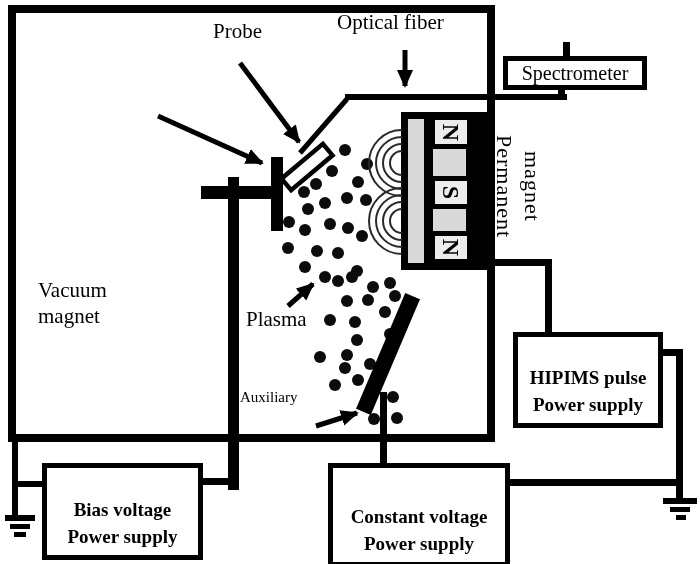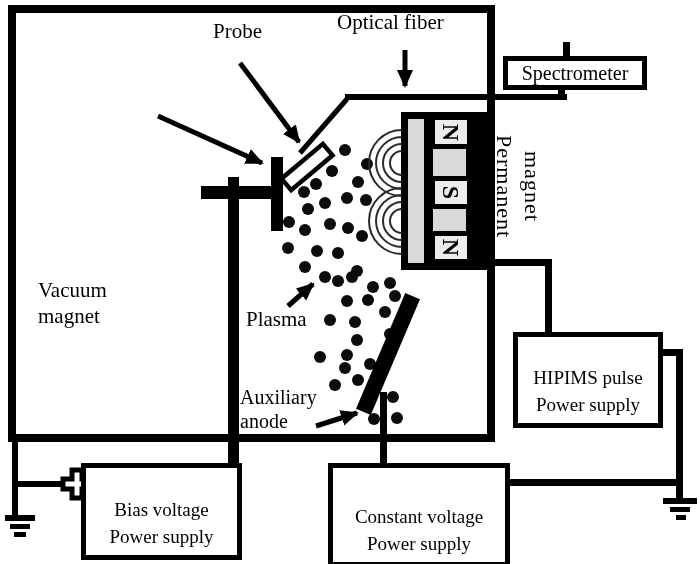--- a/index.html
+++ b/index.html
@@ -4,21 +4,21 @@
 <style>
   html,body{margin:0;padding:0;background:#fff;}
   #stage{position:relative;width:700px;height:564px;background:#fff;overflow:hidden;
          font-family:"Liberation Serif", serif;color:#000;}
   .abs{position:absolute;box-sizing:border-box;}
   .wire{position:absolute;background:#000;}
   .box{position:absolute;box-sizing:border-box;border:5px solid #000;background:#fff;
        display:flex;align-items:center;justify-content:center;text-align:center;}
   .psbox{position:absolute;box-sizing:border-box;border:5px solid #000;background:#fff;
        display:flex;flex-direction:column;align-items:center;justify-content:flex-end;
-       text-align:center;font-weight:normal;font-size:19px;line-height:27px;padding-bottom:5px;}
+       text-align:center;font-weight:bold;font-size:19px;line-height:27px;padding-bottom:5px;}
   .lbl{position:absolute;font-size:21px;line-height:26px;white-space:nowrap;text-align:right;}
   .lbl.center{text-align:left;white-space:normal;}
   .pole{position:absolute;box-sizing:border-box;border:5px solid #000;background:#ececec;
         display:flex;align-items:center;justify-content:center;}
   .pole span{transform:rotate(90deg);font-size:24px;font-weight:700;}
   .gbar{position:absolute;background:#000;}
   .dot{position:absolute;width:12px;height:12px;border-radius:50%;background:#0c0c0c;}
   #vmag{position:absolute;writing-mode:vertical-lr;text-align:center;font-size:22px;
         line-height:28px;letter-spacing:1px;}
   svg.overlay{position:absolute;left:0;top:0;pointer-events:none;}
@@ -157,39 +157,38 @@
     <use href="#term-plus" x="0" y="0" transform="translate(383,487)"></use>
     <use href="#term-minus" x="0" y="0" transform="translate(446,483)"></use>
     <use href="#term-minus" x="0" y="0" transform="translate(551,352)"></use>
     <use href="#term-plus" x="0" y="0" transform="translate(628,353)"></use>
   </svg>
 
   <div class="box" style="left:503px;top:56px;width:144px;height:34px;font-size:20px;">
     <span>Spectrometer</span>
   </div>
 
-  <div class="psbox" style="left:42px;top:463px;width:161px;height:97px;margin-left:39px;">
+  <div class="psbox" style="left:42px;top:463px;width:161px;height:97px;">
     <div>Bias voltage</div>
     <div>Power supply</div>
   </div>
   <div class="psbox" style="left:328px;top:463px;width:182px;height:104px;">
     <div>Constant voltage</div>
     <div>Power supply</div>
   </div>
   <div class="psbox" style="left:513px;top:332px;width:150px;height:96px;">
     <div>HIPIMS pulse</div>
     <div>Power supply</div>
   </div>
 
   <div class="lbl center" style="left:38px;top:277px;width:130px;">
     <div>Vacuum</div>
     <div>magnet</div>
   </div>
   <div class="lbl" style="left:213px;top:18px;">Probe</div>
   <div class="lbl" style="left:337px;top:9px;">Optical fiber</div>
   <div class="lbl" style="left:246px;top:306px;">Plasma</div>
-  <div class="lbl center" style="left:240px;top:385px;width:96px;font-size:20px;line-height:24px;">
+  <div class="lbl center" style="left:240px;top:385px;width:96px;font-size:15px;line-height:24px;">
     <div>Auxiliary</div>
-    <div>anode</div>
   </div>
   <div id="vmag" style="left:490px;top:114px;height:145px;">Permanent magnet</div>
 
 </div>
 
 </body></html>

